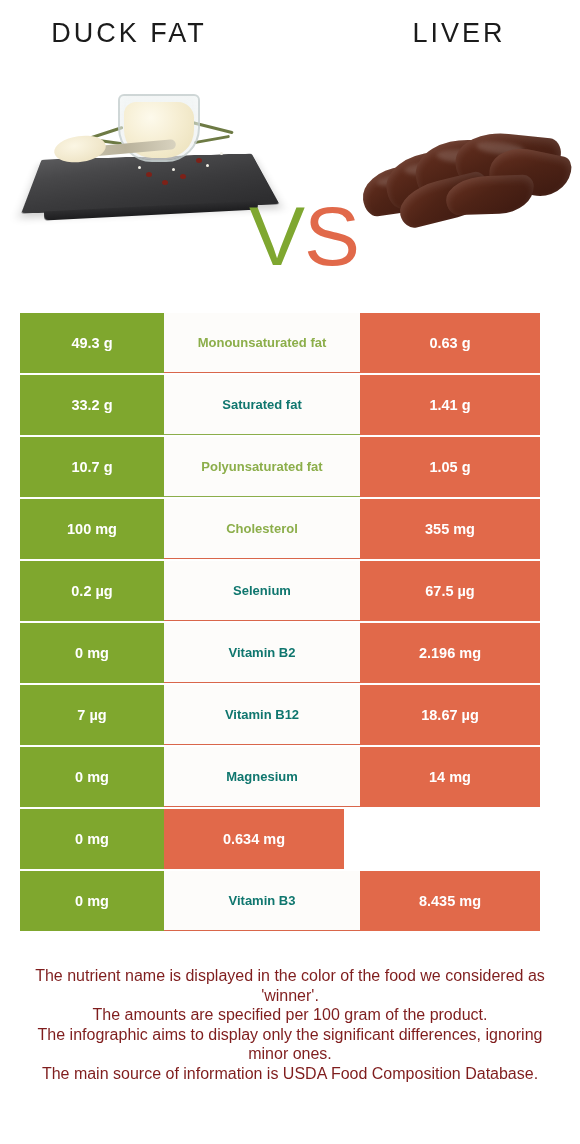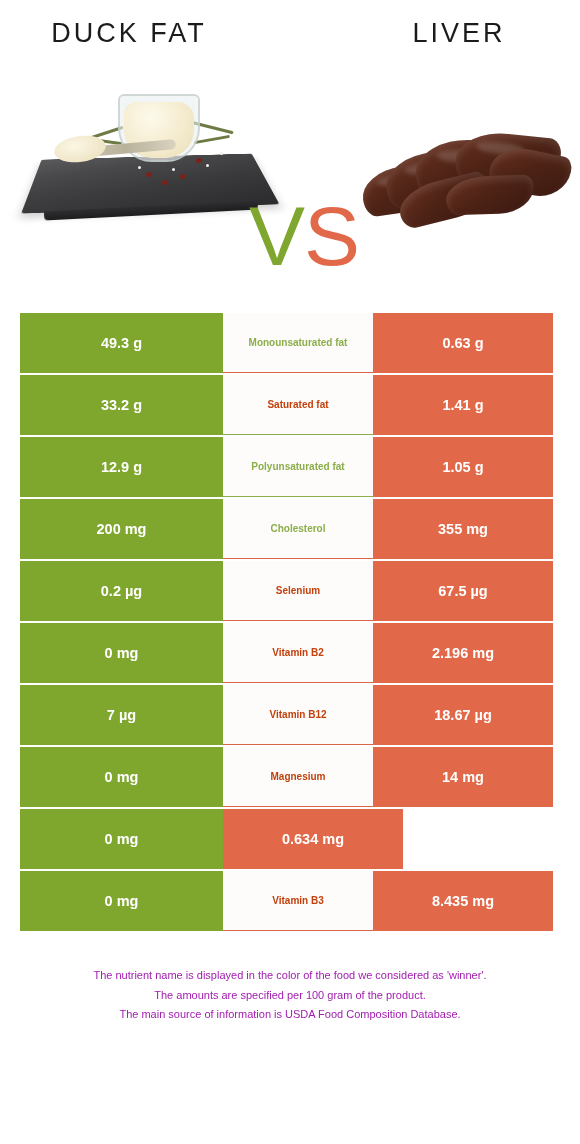--- a/index.html
+++ b/index.html
@@ -88,35 +88,35 @@
     border-radius:50%;background:rgba(255,255,255,.16);filter:blur(2px);
   }
 
   
   .table{position:absolute;left:20px;top:313px;width:540px;}
   .row{display:flex;height:60px;margin-bottom:2px;}
   .cell{
     display:flex;align-items:center;justify-content:center;
     font-size:14.5px;font-weight:600;
   }
-  .cell.left{width:203px;background:#7FA72E;color:#ffffff;}
+  .cell.left{width:144px;background:#7FA72E;color:#ffffff;}
   .cell.mid{
-    width:150px;background:#fdfcfa;font-weight:700;font-size:10px;
+    width:196px;background:#fdfcfa;font-weight:700;font-size:13px;
     border-bottom:1px solid transparent;
   }
   .cell.right{width:180px;background:#E1694A;color:#ffffff;}
   .mid.win-green{color:#8CAE4A;}
-  .mid.win-orange{color:#c2410c;}
+  .mid.win-orange{color:#0f766e;}
   .row .mid.sep-green{border-bottom-color:#8CAE4A;}
   .row .mid.sep-orange{border-bottom-color:#D9664A;}
 
   
   .footer{
     position:absolute;left:20px;top:966px;width:540px;
-    text-align:center;color:#a21caf;font-size:11px;line-height:19.5px;
+    text-align:center;color:#7f1d1d;font-size:16px;line-height:19.5px;
     font-family:"Liberation Sans", sans-serif;
   }
   .footer div{white-space:normal;}
 </style>
 </head>
 <body>
 
 <div class="page">
 
   <div class="titles">
@@ -169,26 +169,26 @@
         <div class="cell left">49.3 g</div>
         <div class="cell mid win-green sep-orange">Monounsaturated fat</div>
         <div class="cell right">0.63 g</div>
       </div>
       <div class="row">
         <div class="cell left">33.2 g</div>
         <div class="cell mid win-orange sep-green">Saturated fat</div>
         <div class="cell right">1.41 g</div>
       </div>
       <div class="row">
-        <div class="cell left">12.9 g</div>
+        <div class="cell left">10.7 g</div>
         <div class="cell mid win-green sep-green">Polyunsaturated fat</div>
         <div class="cell right">1.05 g</div>
       </div>
       <div class="row">
-        <div class="cell left">200 mg</div>
+        <div class="cell left">100 mg</div>
         <div class="cell mid win-green sep-orange">Cholesterol</div>
         <div class="cell right">355 mg</div>
       </div>
       <div class="row">
         <div class="cell left">0.2 µg</div>
         <div class="cell mid win-orange sep-orange">Selenium</div>
         <div class="cell right">67.5 µg</div>
       </div>
       <div class="row">
         <div class="cell left">0 mg</div>
@@ -212,16 +212,17 @@
       <div class="row">
         <div class="cell left">0 mg</div>
         <div class="cell mid win-orange sep-orange">Vitamin B3</div>
         <div class="cell right">8.435 mg</div>
       </div>
     </div>
 
   <div class="footer">
       <div>The nutrient name is displayed in the color of the food we considered as 'winner'.</div>
       <div>The amounts are specified per 100 gram of the product.</div>
+      <div>The infographic aims to display only the significant differences, ignoring minor ones.</div>
       <div>The main source of information is USDA Food Composition Database.</div>
     </div>
 
 </div>
 
 </body></html>

